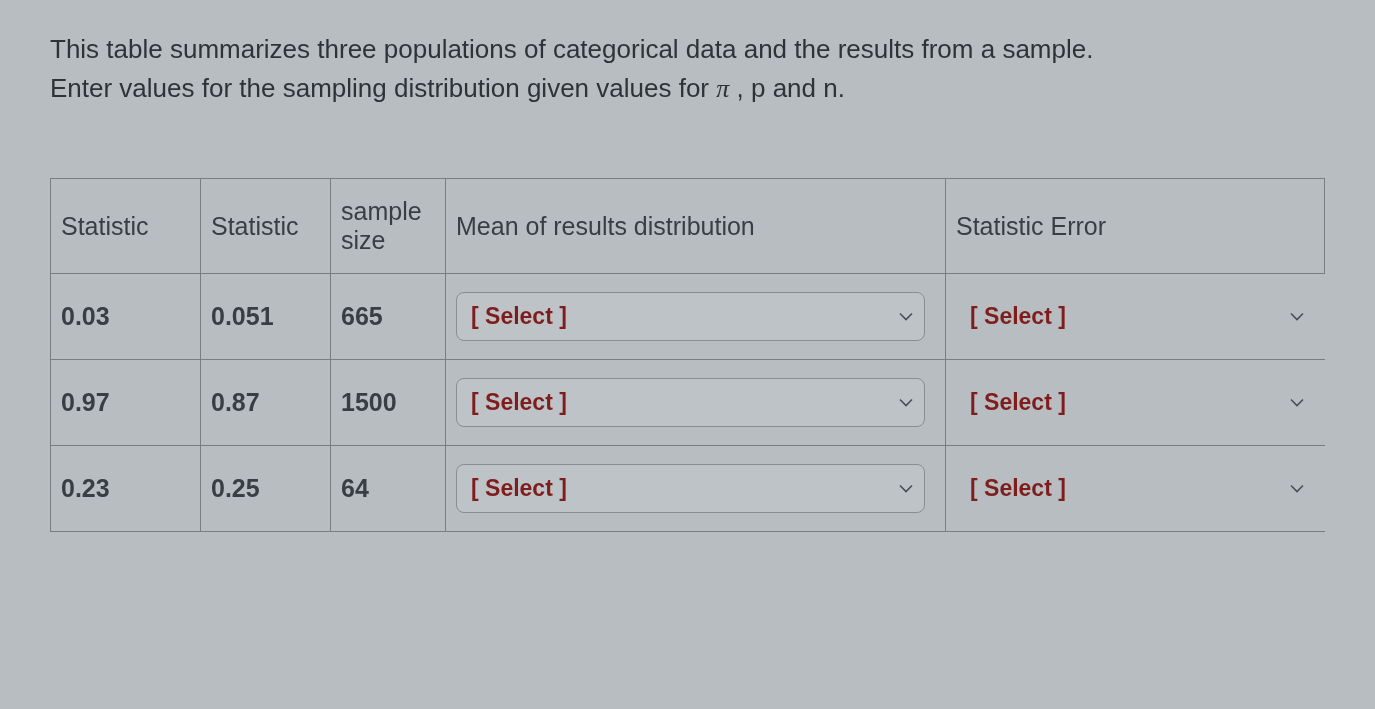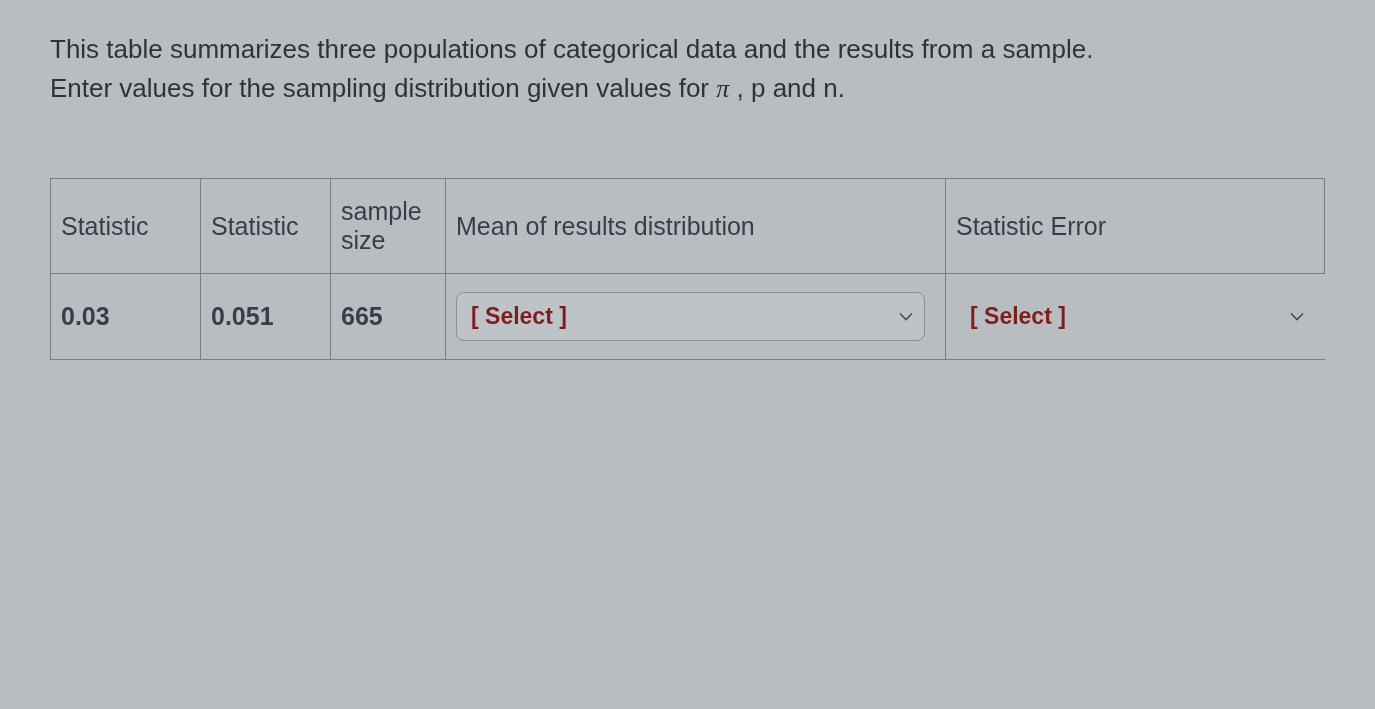--- a/index.html
+++ b/index.html
@@ -99,14 +99,56 @@
       </td>
       <td class="se-cell">
         <div class="select-box outside">
           <span>[ Select ]</span>
           <span class="chev"><svg viewBox="0 0 16 16">
                 <path d="M2 5 L8 11 L14 5" fill="none" stroke="#4a4e54" stroke-width="1.6"></path>
               </svg></span>
         </div>
       </td>
     </tr>
+    <tr>
+      <td>0.97</td>
+      <td>0.87</td>
+      <td>1500</td>
+      <td>
+        <div class="select-box">
+          <span>[ Select ]</span>
+          <span class="chev"><svg viewBox="0 0 16 16">
+                <path d="M2 5 L8 11 L14 5" fill="none" stroke="#4a4e54" stroke-width="1.6"></path>
+              </svg></span>
+        </div>
+      </td>
+      <td class="se-cell">
+        <div class="select-box outside">
+          <span>[ Select ]</span>
+          <span class="chev"><svg viewBox="0 0 16 16">
+                <path d="M2 5 L8 11 L14 5" fill="none" stroke="#4a4e54" stroke-width="1.6"></path>
+              </svg></span>
+        </div>
+      </td>
+    </tr>
+    <tr>
+      <td>0.23</td>
+      <td>0.25</td>
+      <td>64</td>
+      <td>
+        <div class="select-box">
+          <span>[ Select ]</span>
+          <span class="chev"><svg viewBox="0 0 16 16">
+                <path d="M2 5 L8 11 L14 5" fill="none" stroke="#4a4e54" stroke-width="1.6"></path>
+              </svg></span>
+        </div>
+      </td>
+      <td class="se-cell">
+        <div class="select-box outside">
+          <span>[ Select ]</span>
+          <span class="chev"><svg viewBox="0 0 16 16">
+                <path d="M2 5 L8 11 L14 5" fill="none" stroke="#4a4e54" stroke-width="1.6"></path>
+              </svg></span>
+        </div>
+      </td>
+    </tr>
   </tbody>
 </table>
 
 </body></html>

